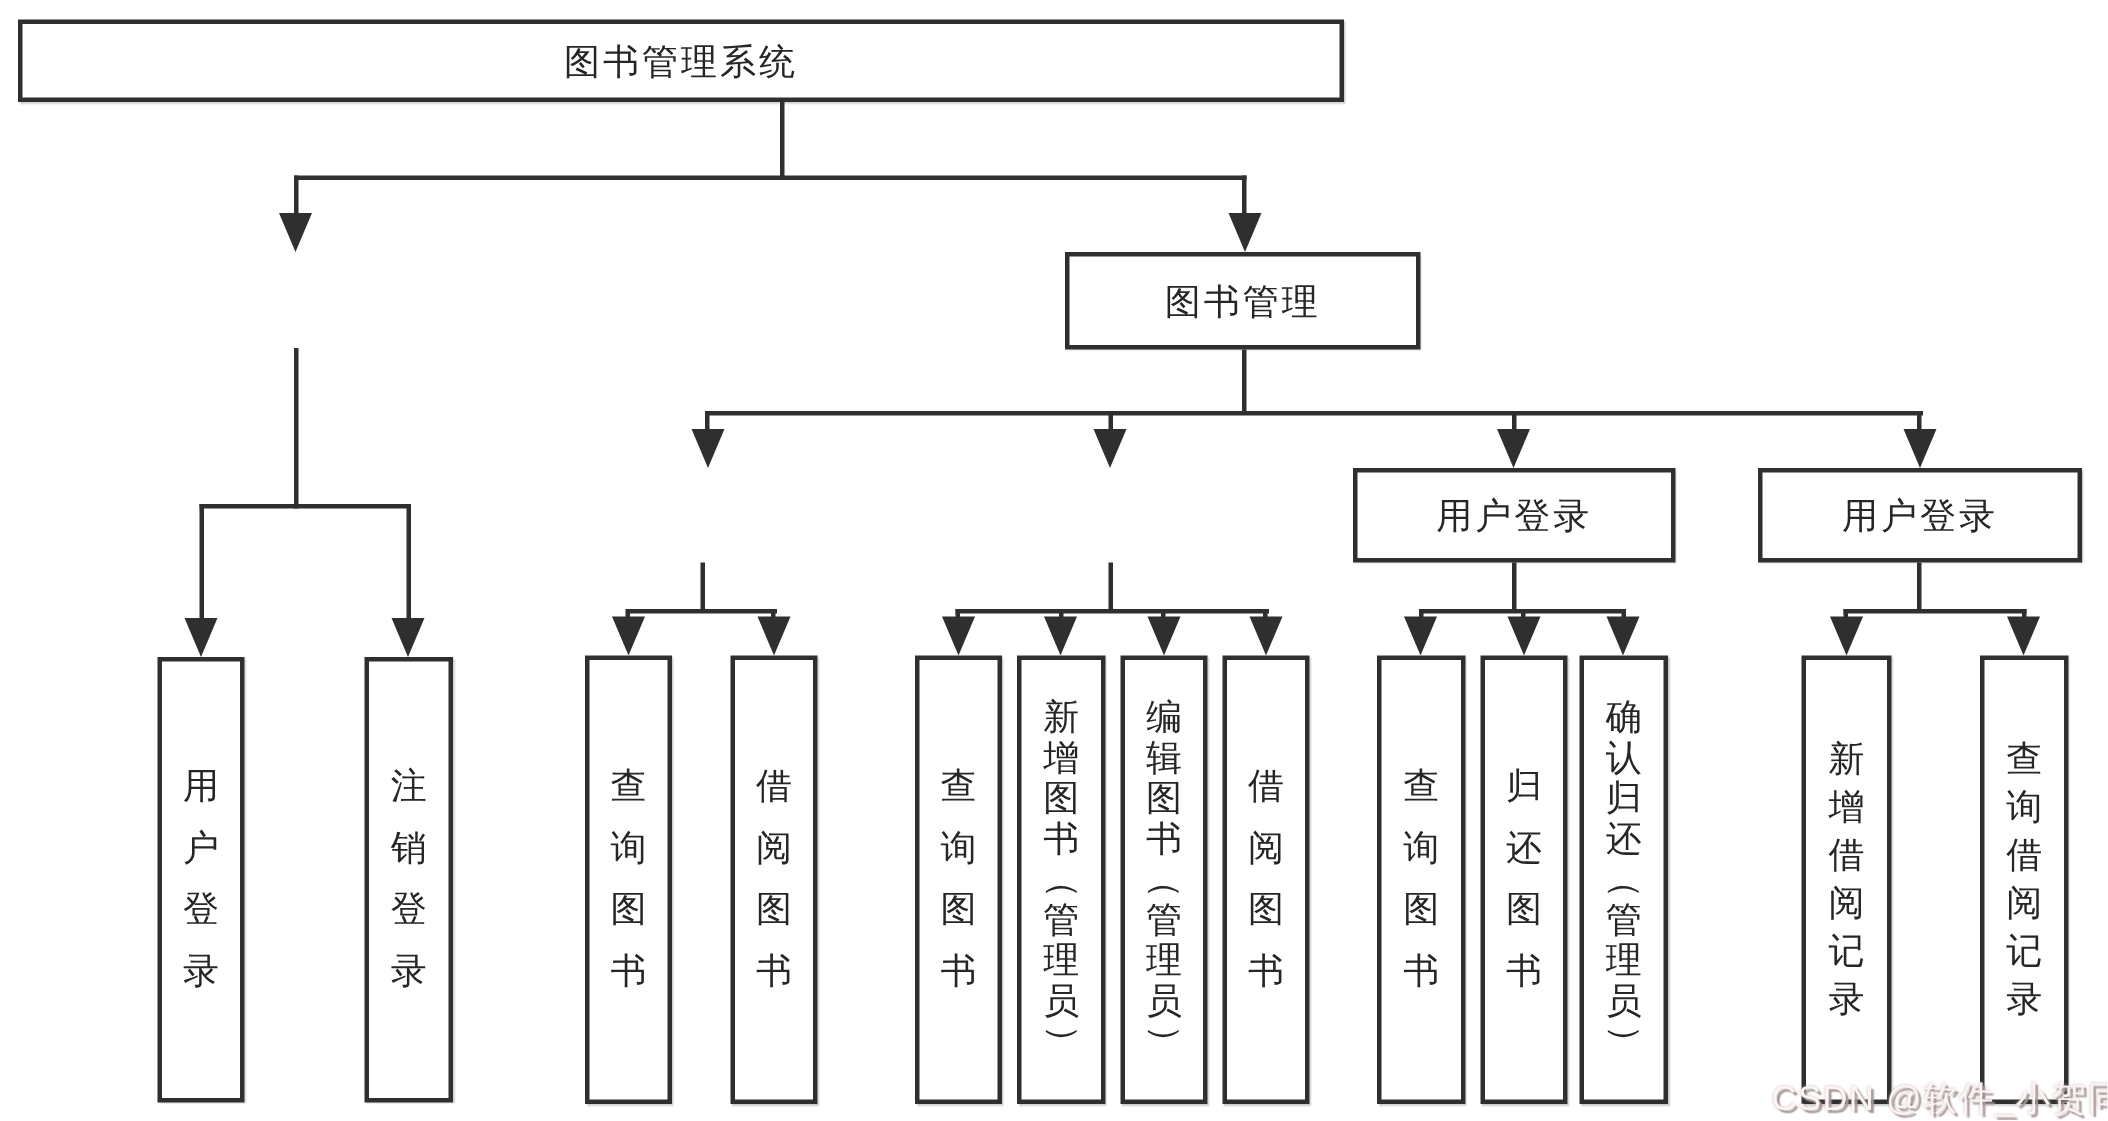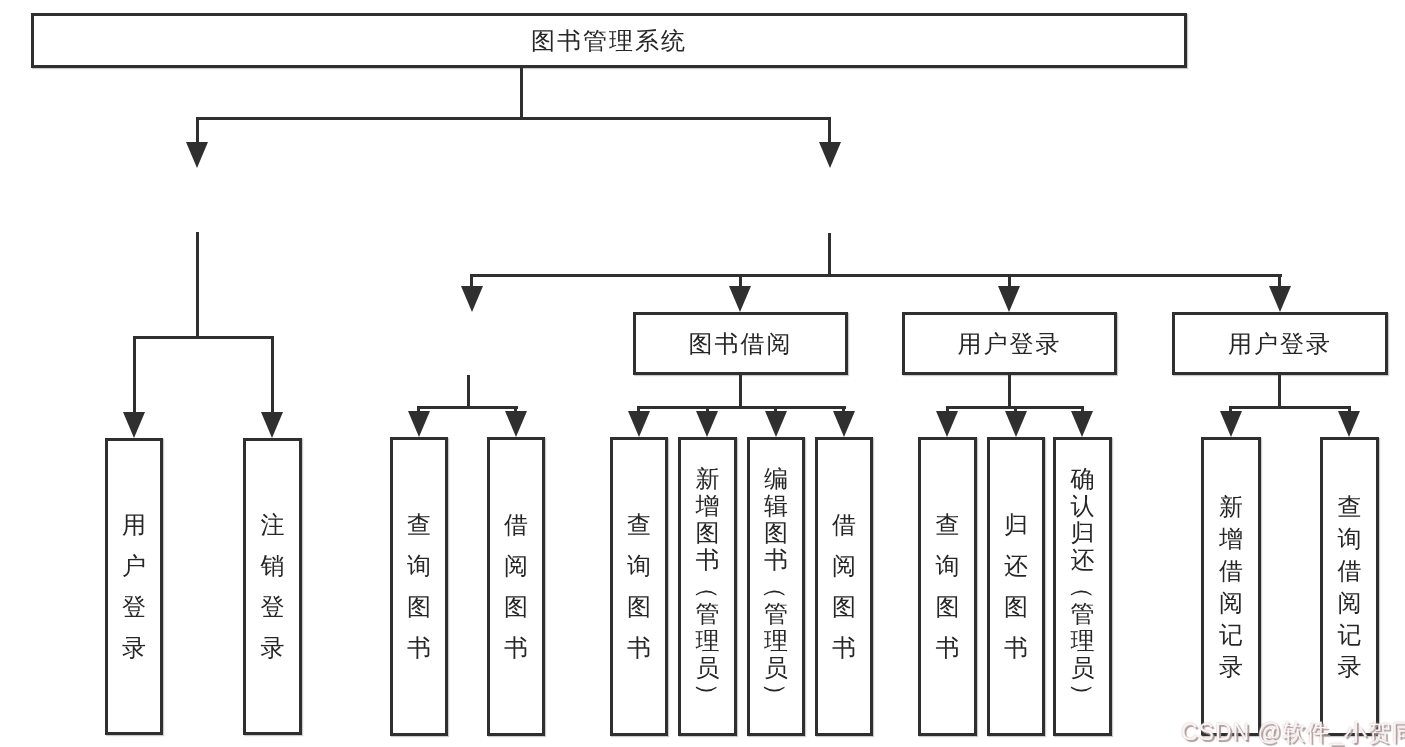--- a/index.html
+++ b/index.html
@@ -31,53 +31,53 @@
   .watermark{position:absolute;left:1181px;top:717px;z-index:10;
              font-size:23px;letter-spacing:1px;white-space:nowrap;
              color:#fdf4f4;
              text-shadow:2px 2px 1px #a89898, 0 0 2px #c4b4b4;}
 </style>
 </head>
 <body>
 
 <div id="canvas">
 
-  <div class="box" style="left:31px;top:13px;width:1156px;height:55px;">
+  <div class="box" style="left:12px;top:13px;width:884px;height:55px;">
     <span class="hlabel">图书管理系统</span>
   </div>
 
   <div class="line" style="left:520px;top:68px;width:3px;height:52px;"></div>
   <div class="line" style="left:196px;top:117px;width:635px;height:3px;"></div>
   <div class="line" style="left:196px;top:117px;width:3px;height:32px;"></div>
   <div class="line" style="left:828px;top:117px;width:3px;height:32px;"></div>
   <div class="arrow" style="left:186px;top:142px;"></div>
   <div class="arrow" style="left:819px;top:142px;"></div>
 
+  <div class="box" style="left:710px;top:168px;width:237px;height:65px;">
+    <span class="hlabel">图书管理</span>
+  </div>
 
   <div class="line" style="left:196px;top:232px;width:3px;height:107px;"></div>
   <div class="line" style="left:133px;top:336px;width:141px;height:3px;"></div>
   <div class="line" style="left:133px;top:336px;width:3px;height:78px;"></div>
   <div class="line" style="left:271px;top:336px;width:3px;height:78px;"></div>
   <div class="arrow" style="left:123px;top:412px;"></div>
   <div class="arrow" style="left:261px;top:412px;"></div>
 
   <div class="line" style="left:828px;top:233px;width:3px;height:43px;"></div>
   <div class="line" style="left:470px;top:274px;width:812px;height:3px;"></div>
   <div class="line" style="left:470px;top:274px;width:3px;height:14px;"></div>
   <div class="line" style="left:739px;top:274px;width:3px;height:14px;"></div>
   <div class="line" style="left:1008px;top:274px;width:3px;height:14px;"></div>
   <div class="line" style="left:1278px;top:274px;width:3px;height:14px;"></div>
   <div class="arrow" style="left:461px;top:286px;"></div>
   <div class="arrow" style="left:729px;top:286px;"></div>
   <div class="arrow" style="left:998px;top:286px;"></div>
   <div class="arrow" style="left:1269px;top:286px;"></div>
 
-  <div class="box" style="left:633px;top:312px;width:215px;height:63px;">
-    <span class="hlabel">图书借阅</span>
-  </div>
   <div class="box" style="left:902px;top:312px;width:215px;height:63px;">
     <span class="hlabel">用户登录</span>
   </div>
   <div class="box" style="left:1172px;top:312px;width:216px;height:63px;">
     <span class="hlabel">用户登录</span>
   </div>
 
   <div class="line" style="left:467px;top:375px;width:3px;height:33px;"></div>
   <div class="line" style="left:418px;top:406px;width:100px;height:3px;"></div>
   <div class="line" style="left:417px;top:406px;width:3px;height:10px;"></div>

